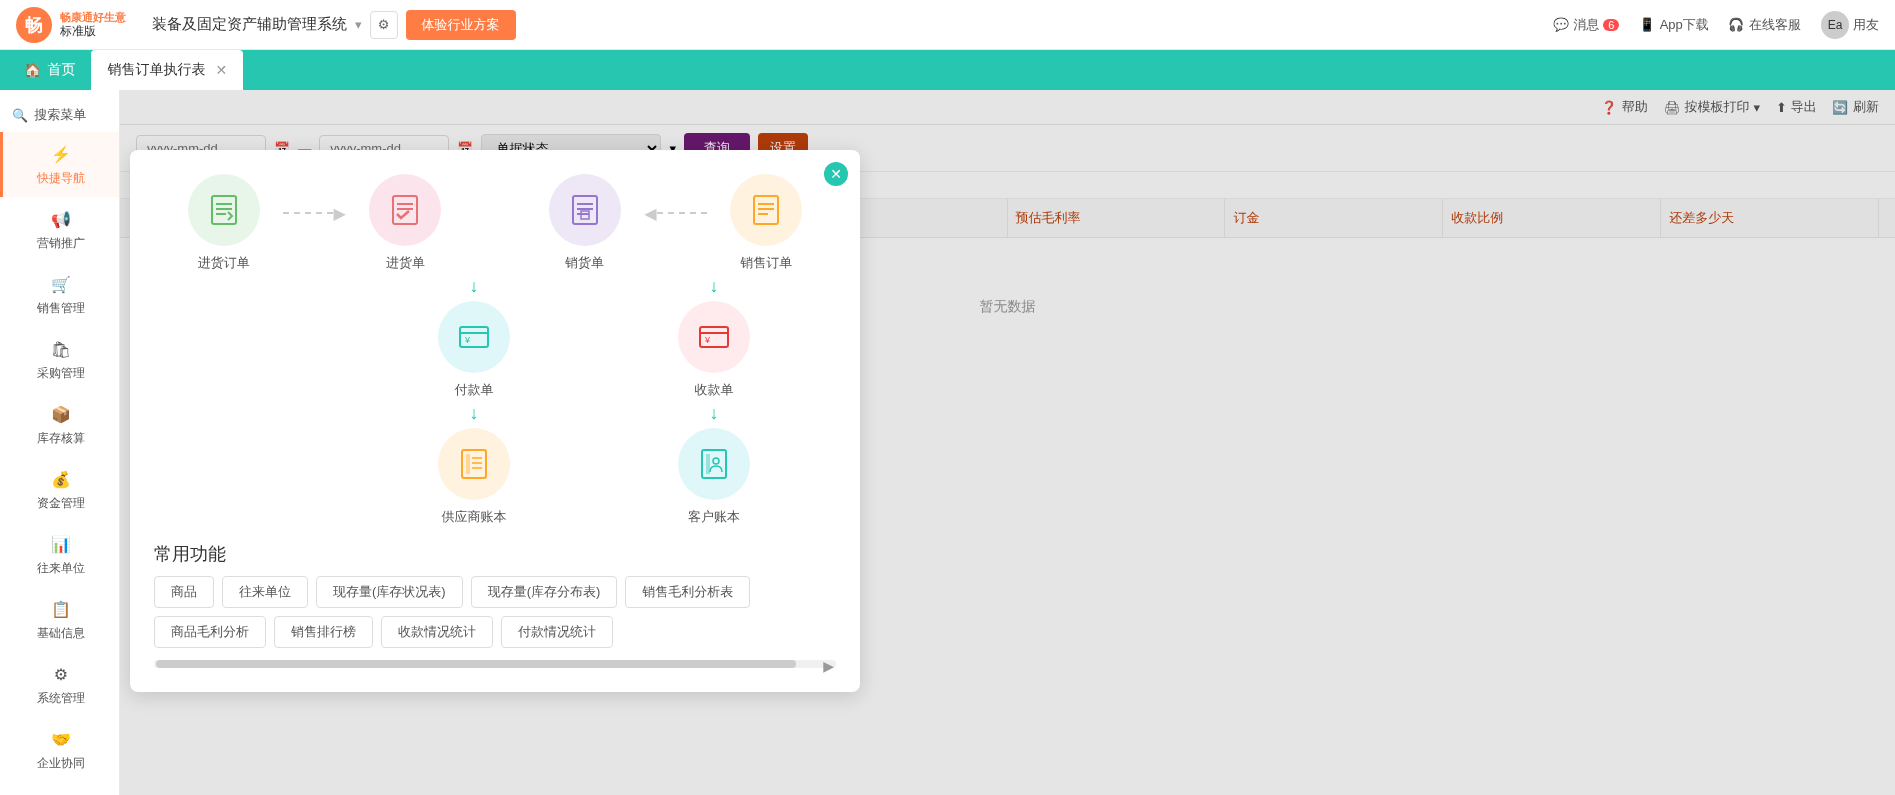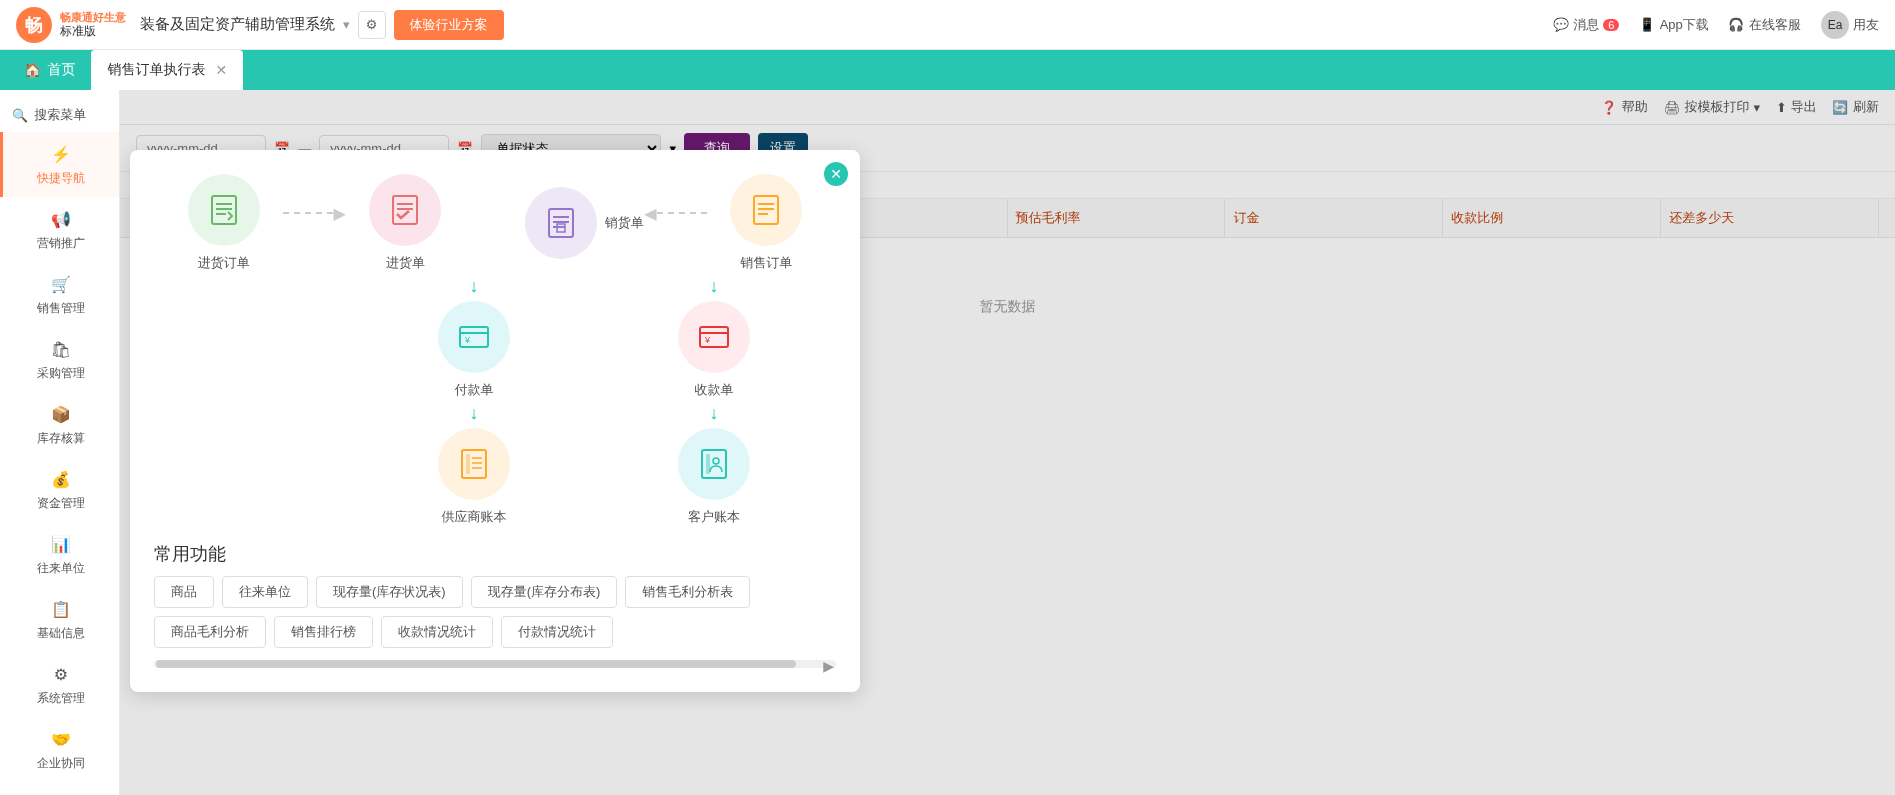--- a/index.html
+++ b/index.html
@@ -29,21 +29,21 @@
       display: flex; align-items: center; justify-content: center;
       color: white; font-size: 18px; font-weight: bold;
     }
     .logo-text { font-size: 12px; color: #333; line-height: 1.2; }
     .logo-text .main { font-size: 11px; color: #ff7d45; font-weight: bold; }
 
     .system-title-area {
       display: flex;
       align-items: center;
       gap: 8px;
-      margin-left: 4px;
+      margin-left: 16px;
       flex: 1;
     }
     .system-title {
       font-size: 15px;
       color: #333;
       font-weight: 500;
     }
     .dropdown-icon { color: #999; cursor: pointer; }
     .gear-btn {
       width: 28px; height: 28px;
@@ -199,21 +199,21 @@
     .query-btn {
       background: #701a75;
       color: white;
       border: none;
       padding: 6px 20px;
       border-radius: 4px;
       cursor: pointer;
       font-size: 13px;
     }
     .settings-btn {
-      background: #0c4a6e;
+      background: #c2410c;
       color: white;
       border: none;
       padding: 6px 12px;
       border-radius: 4px;
       cursor: pointer;
       font-size: 13px;
     }
     .more-conditions {
       color: #26c6b0;
       cursor: pointer;
@@ -566,21 +566,21 @@
                   <line x1="10" y1="12" x2="26" y2="12" stroke="#e57373" stroke-width="2"></line>
                   <line x1="10" y1="17" x2="26" y2="17" stroke="#e57373" stroke-width="2"></line>
                   <polyline points="10,22 14,26 22,19" fill="none" stroke="#e57373" stroke-width="2.5"></polyline>
                 </svg>
             </div>
             <span class="flow-label">进货单</span>
           </div>
 
           <div style="width:80px;"></div>
 
-          <div class="flow-cell" style="width:160px; display:flex; flex-direction:row; align-items:center; gap:8px;">
+          <div class="flow-cell" style="width:160px; display:flex; flex-direction:column; align-items:center; gap:8px;">
             <div style="width:72px;height:72px;border-radius:50%;background:#ede7f6;display:flex;align-items:center;justify-content:center;">
               <svg width="36" height="36" viewBox="0 0 36 36">
                   <rect x="6" y="4" width="24" height="28" rx="2" fill="none" stroke="#9575cd" stroke-width="2"></rect>
                   <line x1="10" y1="12" x2="26" y2="12" stroke="#9575cd" stroke-width="2"></line>
                   <line x1="10" y1="17" x2="26" y2="17" stroke="#9575cd" stroke-width="2"></line>
                   <line x1="10" y1="22" x2="22" y2="22" stroke="#9575cd" stroke-width="2"></line>
                   <rect x="14" y="19" width="8" height="8" fill="none" stroke="#9575cd" stroke-width="1.5"></rect>
                 </svg>
             </div>
             <span class="flow-label">销货单</span>

